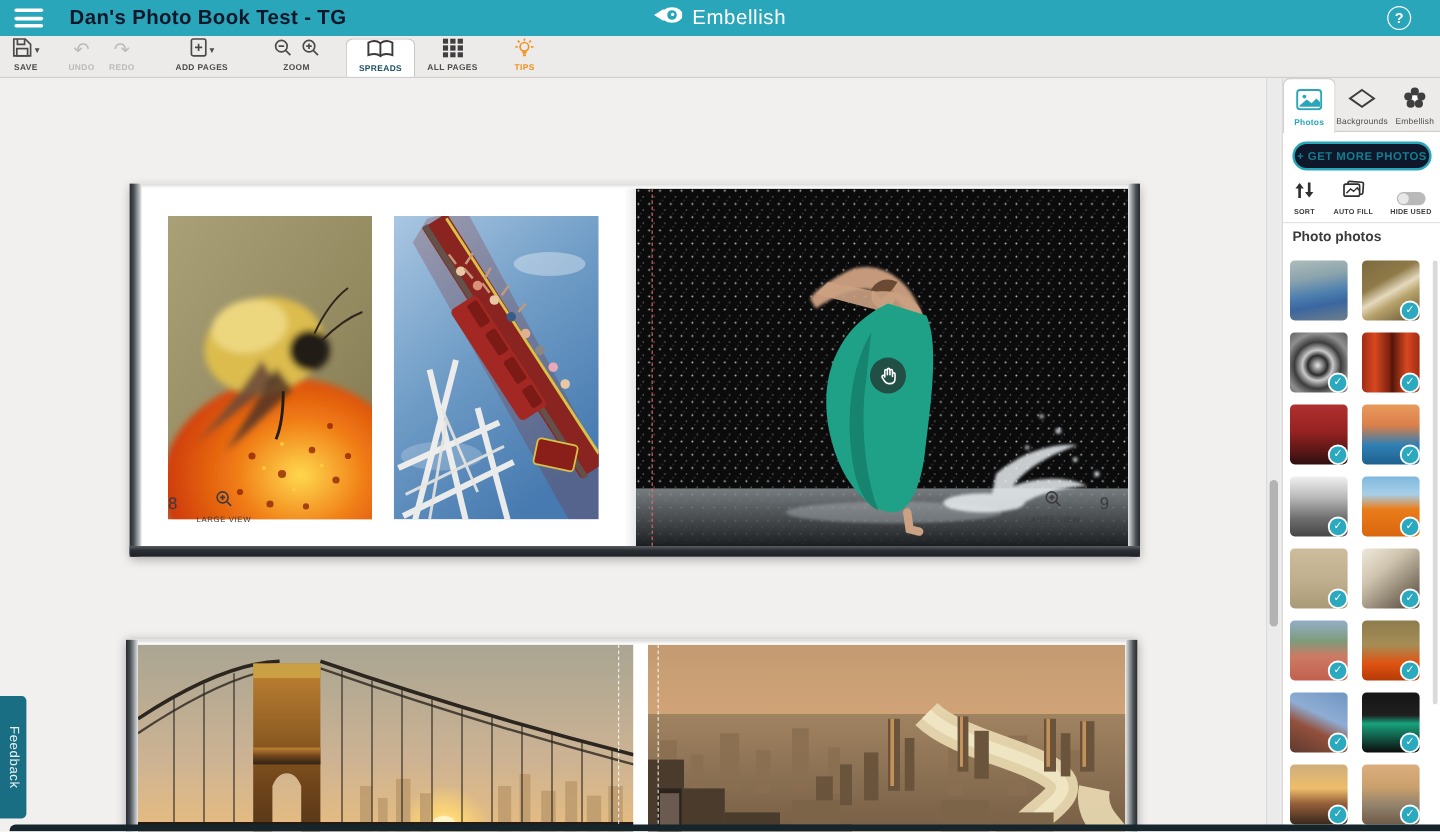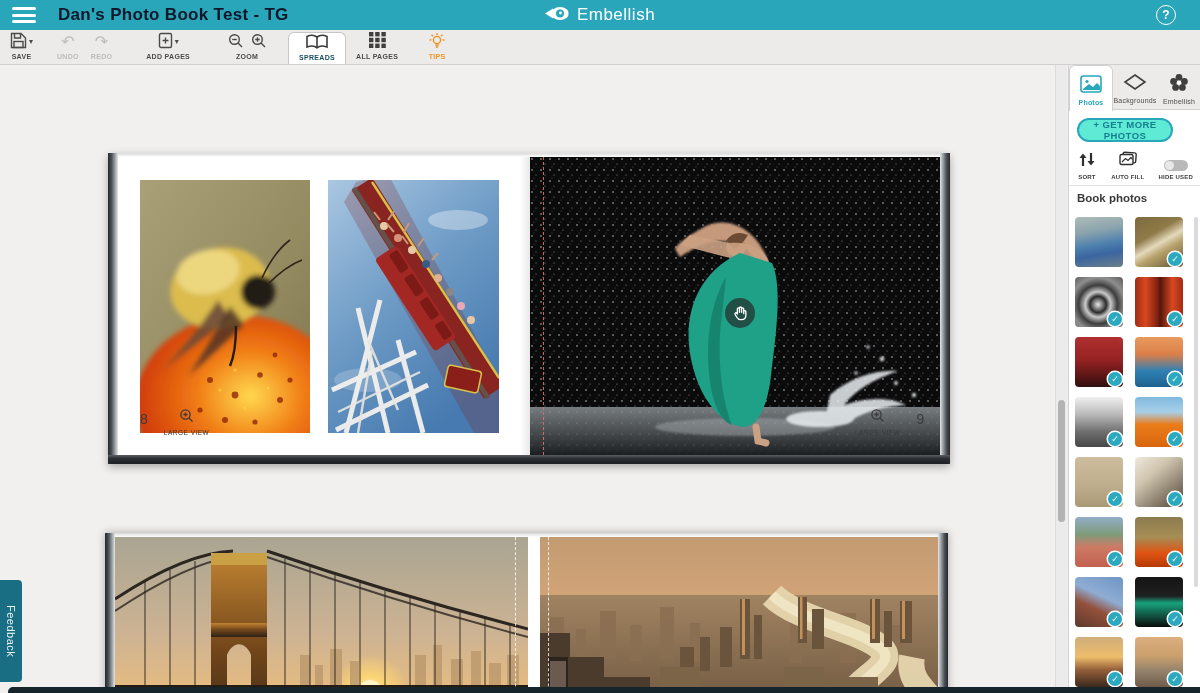--- a/index.html
+++ b/index.html
@@ -62,21 +62,21 @@
   .vscroll { position:absolute; left:1055px; top:65px; width:12px; height:628px; background:#ebebeb; border-left:1px solid #dcdcdc; }
   .vscroll .thumb { position:absolute; left:2px; width:7px; top:335px; height:122px; background:#b3b3b3; border-radius:4px; cursor:pointer; }
 
   
   .sidebar { position:absolute; left:1068px; top:65px; width:132px; height:628px; background:#fff; border-left:1px solid #d3d1cf; }
   .side-tabstrip { position:absolute; left:0; top:0; width:132px; height:45px; background:#edebe9; border-bottom:1px solid #d2d0ce; display:flex; }
   .side-tab { width:44px; display:flex; flex-direction:column; align-items:center; justify-content:center; gap:2px; cursor:pointer; padding-top:3px; }
   .side-tab .st-lbl { font-size:7px; color:#4c4c4c; letter-spacing:.2px; }
   .side-tab.active { background:#fff; border:1px solid #d2d0ce; border-bottom:none; border-radius:6px 6px 0 0; height:46px; z-index:2; }
   .side-tab.active .st-lbl { color:#2aa6ba; font-weight:bold; }
-  .get-more { position:absolute; left:8px; top:53px; width:96px; height:24px; background:#5eead4; border:2px solid #2aa6ba; border-radius:999px; color:#167d91; font-size:9.5px; font-weight:bold; letter-spacing:.4px; display:flex; align-items:center; justify-content:center; cursor:pointer; font-family:"Liberation Sans", sans-serif; }
+  .get-more { position:absolute; left:8px; top:53px; width:116px; height:24px; background:#0f172a; border:2px solid #2aa6ba; border-radius:999px; color:#167d91; font-size:9.5px; font-weight:bold; letter-spacing:.4px; display:flex; align-items:center; justify-content:center; cursor:pointer; font-family:"Liberation Sans", sans-serif; }
   .side-controls { position:absolute; left:0; top:85px; width:132px; height:30px; display:flex; justify-content:space-between; padding:0 8px; }
   .sctl { display:flex; flex-direction:column; align-items:center; justify-content:flex-end; gap:3px; cursor:pointer; }
   .sctl .sc-lbl { font-size:6px; font-weight:bold; letter-spacing:.2px; color:#3c3c3c; white-space:nowrap; }
   .toggle { width:24px; height:11px; background:#b9b9b9; border-radius:6px; position:relative; }
   .toggle .knob { position:absolute; left:1px; top:1px; width:9px; height:9px; background:#e8e8e8; border-radius:50%; }
   .side-divider { position:absolute; left:0; top:120px; width:132px; height:0; border-top:1px solid #e4e2e0; }
   .your-photos { position:absolute; left:8px; top:127px; font-size:11.5px; font-weight:bold; color:#3a3a3a; }
   .thumb-grid { position:absolute; left:6px; top:152px; width:110px; display:grid; grid-template-columns:48px 48px; grid-auto-rows:50px; column-gap:12px; row-gap:10px; }
   .pthumb { position:relative; width:48px; height:50px; border-radius:4px; cursor:pointer; }
   .pthumb .check { position:absolute; right:1px; bottom:1px; width:14px; height:14px; background:#2aa9bf; border-radius:50%; box-shadow:0 0 0 1.5px #fff; color:#fff; font-size:9px; display:flex; align-items:center; justify-content:center; font-family:"DejaVu Sans", sans-serif; }
@@ -623,21 +623,21 @@
       </div>
       <div class="sctl">
         <span class="toggle">
             <span class="knob"></span>
           </span>
         <span class="sc-lbl">HIDE USED</span>
       </div>
     </div>
 
     <div class="side-divider"></div>
-    <div class="your-photos">Book photos</div>
+    <div class="your-photos">Photo photos</div>
 
     <div class="thumb-grid" id="thumb-grid">
         <div class="pthumb" style="background: linear-gradient(170deg, rgb(174, 189, 185) 0%, rgb(138, 163, 173) 30%, rgb(77, 127, 174) 55%, rgb(58, 102, 160) 72%, rgb(109, 127, 138) 100%);"></div>
         <div class="pthumb" style="background: linear-gradient(150deg, rgb(124, 106, 63) 0%, rgb(143, 122, 72) 35%, rgb(228, 217, 189) 52%, rgb(183, 162, 107) 65%, rgb(95, 80, 48) 100%);">
           <span class="check">✓</span>
         </div>
         <div class="pthumb" style="background: radial-gradient(circle at 48% 55%, rgb(232, 232, 232) 0%, rgb(44, 44, 44) 22%, rgb(201, 201, 201) 34%, rgb(61, 61, 61) 52%, rgb(143, 143, 143) 72%, rgb(90, 90, 90) 100%);">
           <span class="check">✓</span>
         </div>
         <div class="pthumb" style="background: linear-gradient(90deg, rgb(160, 44, 20) 0%, rgb(216, 72, 32) 22%, rgb(124, 32, 16) 48%, rgb(82, 21, 10) 52%, rgb(216, 72, 32) 78%, rgb(160, 44, 20) 100%);">

